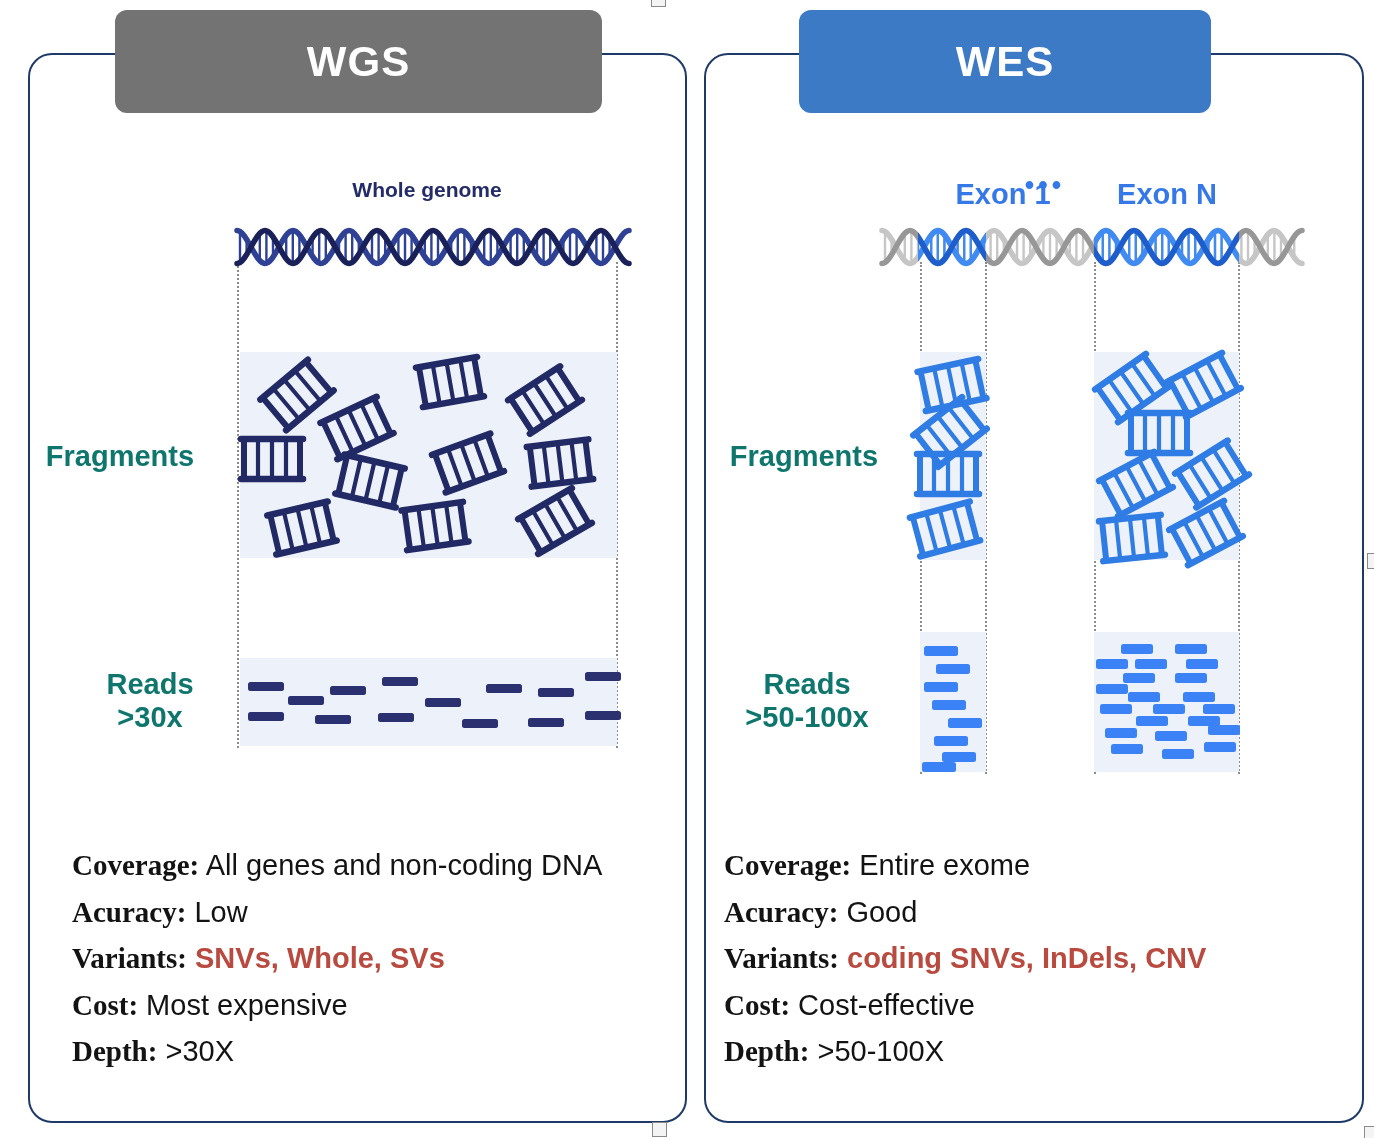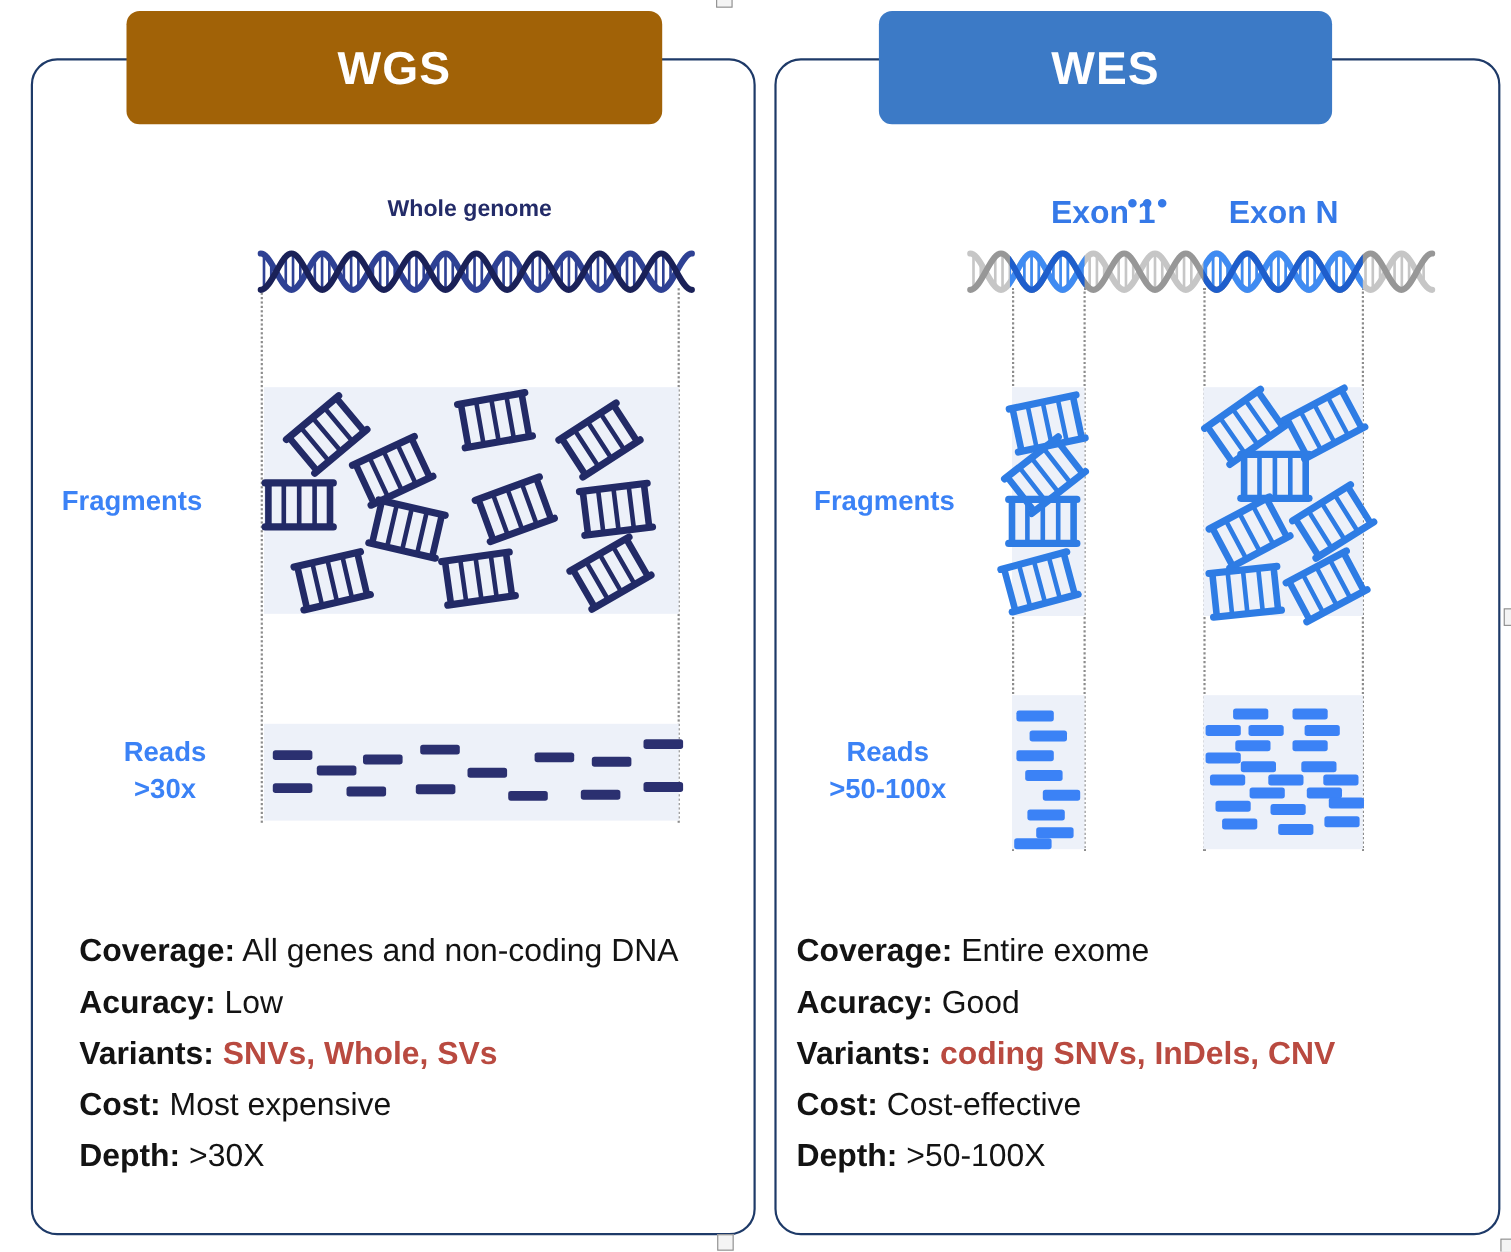--- a/index.html
+++ b/index.html
@@ -11,21 +11,21 @@
     position:absolute;top:53px;height:1066px;background:#ffffff;
     border:2.5px solid #1E3A68;border-radius:24px;z-index:1;
   }
   .panel-left{left:28px;width:655px;}
   .panel-right{left:704px;width:656px;}
   .tab{
     position:absolute;top:10px;height:103px;border-radius:12px;z-index:3;
     display:flex;align-items:center;justify-content:center;
     color:#ffffff;font-weight:bold;font-size:42px;letter-spacing:1px;
   }
-  .tab-wgs{left:115px;width:487px;background:#a16207;}
+  .tab-wgs{left:115px;width:487px;background:#737373;}
   .tab-wes{left:799px;width:412px;background:#3C7AC6;}
   .genome-label{
     position:absolute;left:237px;top:178px;width:380px;text-align:center;
     color:#232B68;font-weight:bold;font-size:21px;z-index:2;
   }
   .exon-label{
     position:absolute;top:178px;text-align:center;color:#3579E8;
     font-weight:bold;font-size:29px;z-index:2;
   }
   .exon-1{left:943px;width:120px;}
@@ -34,27 +34,27 @@
   .helix{position:absolute;top:224px;height:46px;z-index:2;}
   .helix-wgs{left:237px;width:380px;}
   .helix-wes{left:882px;width:418px;}
   .dotline{
     position:absolute;width:0;border-left:2px dotted #8C8C8C;z-index:1;
   }
   .lightbox{
     position:absolute;background:#EDF1F9;z-index:1;
   }
   .side-label{
-    position:absolute;text-align:center;color:#3b82f6;
-    font-weight:bold;font-size:25px;z-index:2;line-height:33px;
+    position:absolute;text-align:center;color:#0f766e;
+    font-weight:bold;font-size:29px;z-index:2;line-height:33px;
   }
   .specs{
     position:absolute;top:842px;z-index:2;color:#131313;font-size:29px;line-height:46.5px;
   }
-  .specs b{font-weight:bold;}
+  .specs b{font-weight:bold;font-family:Liberation Serif, serif;}
   .hl{color:#B94A40;font-weight:bold;}
   .handle{
     position:absolute;background:#f4f4f4;border:1.5px solid #8a8a8a;z-index:4;
   }
   svg{display:block;overflow:visible;}
 </style>
 </head>
 <body>
 
 <div class="canvas">

